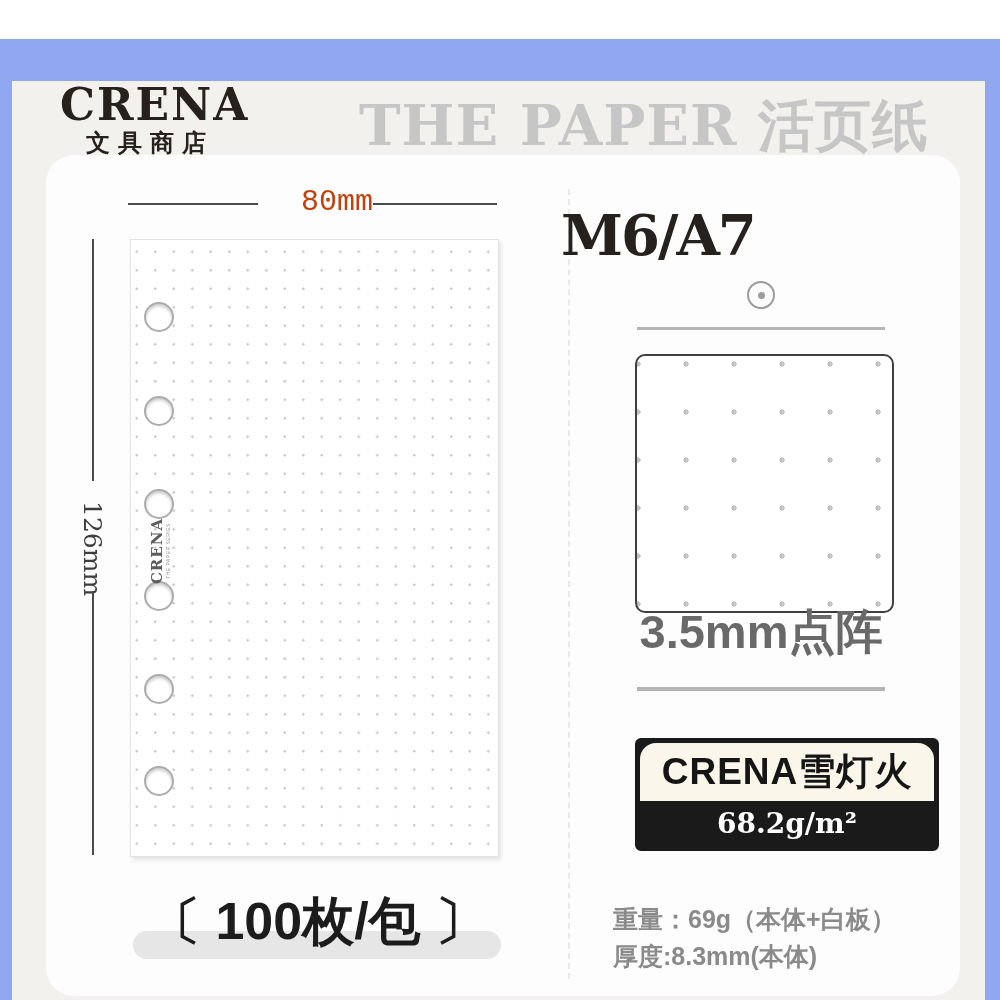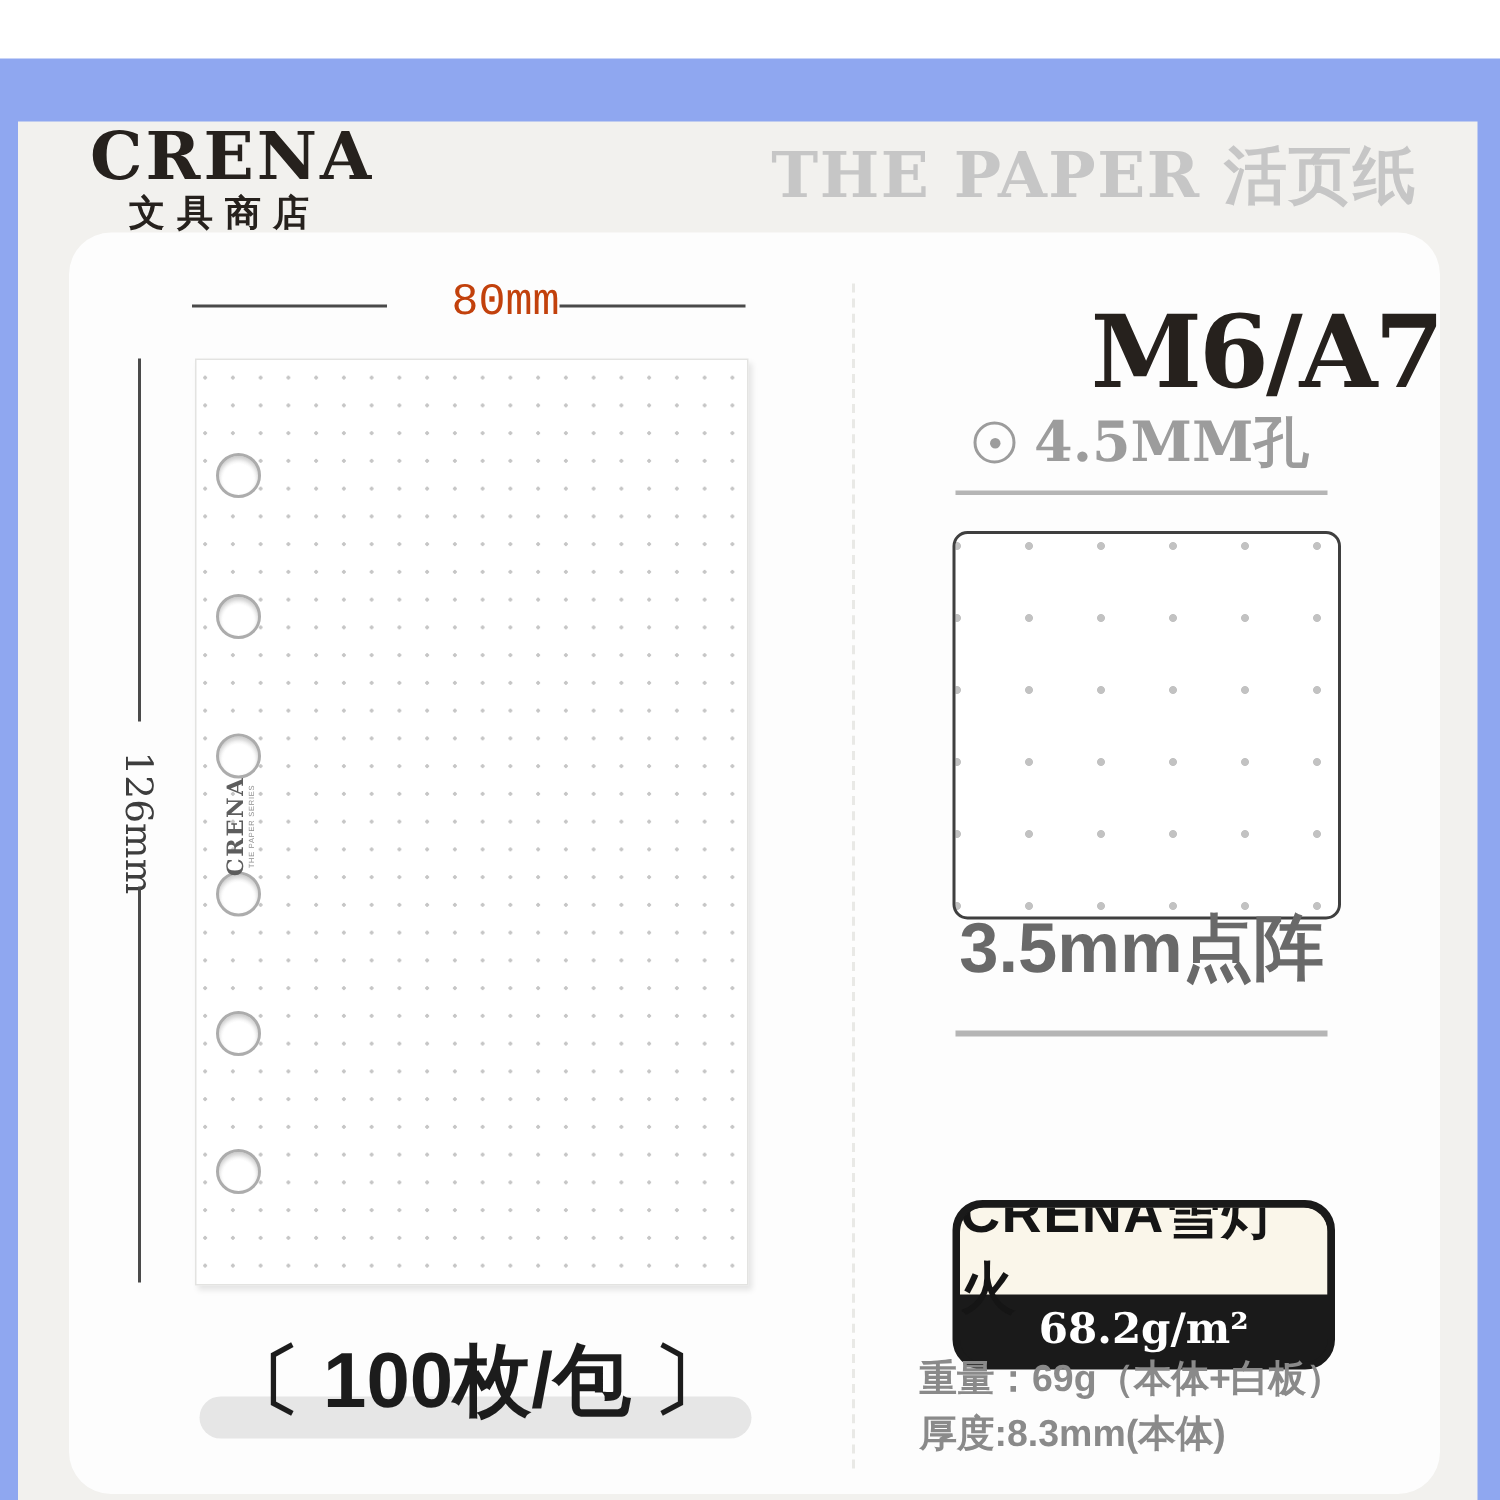--- a/index.html
+++ b/index.html
@@ -20,21 +20,21 @@
     --header-gray:#c6c6c6;
   }
   html,body{margin:0;padding:0;}
   body{font-family:"Liberation Sans", sans-serif; width:1000px; height:1000px;}
   .frame{position:relative;width:1000px;height:1000px;background:var(--frame-blue);overflow:hidden;margin-top:39px;}
   .bg{position:absolute;left:12px;top:42px;right:15px;bottom:15px;background:var(--bg-paper);}
   
   .logo{position:absolute;left:48px;top:0px;color:var(--ink-black);}
   .logo-title{font-family:"DejaVu Serif","Liberation Serif",serif;font-weight:bold;font-size:44px;letter-spacing:2px;line-height:48px;}
   .logo-sub{font-size:24px;font-weight:bold;letter-spacing:8px;margin-left:26px;line-height:28px;}
-  .series{position:absolute;right:40px;top:8px;font-family:"DejaVu Serif","Liberation Serif",serif;font-weight:bold;font-size:42px;letter-spacing:1px;color:var(--header-gray);}
+  .series{position:absolute;right:56px;top:8px;font-family:"DejaVu Serif","Liberation Serif",serif;font-weight:bold;font-size:56px;letter-spacing:1px;color:var(--header-gray);}
   
   .card{position:absolute;left:34px;top:74px;width:914px;height:841px;background:var(--card-white);border-radius:28px;}
   
   .dimh-line{position:absolute;height:2px;background:var(--dim-gray);top:48px;}
   .dimh-line.l{left:82px;width:130px;}
   .dimh-line.r{left:327px;width:124px;}
   .dimh-text{position:absolute;left:212px;top:30px;width:115px;text-align:right;font-family:Liberation Mono, monospace;font-size:30px;color:#c2410c;}
   
   .dimv-line{position:absolute;left:46px;width:2px;background:var(--dim-gray);}
   .dimv-line.t{top:84px;height:242px;}
@@ -47,33 +47,33 @@
   .hole{position:absolute;left:13px;width:26px;height:26px;border-radius:50%;border:2px solid #acacac;background:radial-gradient(circle at 50% 62%, #ffffff 52%, #e2e2e2 100%);box-shadow:inset 0 2px 3px rgba(0,0,0,0.16);}
   .watermark{position:absolute;left:-4px;top:296px;width:74px;height:30px;transform:rotate(-90deg);text-align:center;color:#5d5d5d;}
   .wm-main{font-family:"DejaVu Serif","Liberation Serif",serif;font-weight:bold;font-size:15px;letter-spacing:1px;line-height:16px;}
   .wm-sub{font-size:5px;letter-spacing:0.5px;color:#909090;line-height:6px;}
   
   .count-pill{position:absolute;left:87px;top:776px;width:368px;height:28px;border-radius:14px;background:var(--pill-gray);}
   .count-text{position:absolute;left:72px;top:736px;width:400px;text-align:center;font-size:52px;font-weight:bold;color:#1c1c1c;line-height:60px;}
   
   .vsep{position:absolute;left:522px;top:34px;height:790px;border-left:2px dashed #e9e9e6;}
   
-  .size-title{position:absolute;left:515px;top:34px;width:400px;text-align:right;font-family:"DejaVu Serif","Liberation Serif",serif;font-weight:bold;font-size:67px;line-height:92px;letter-spacing:-2px;color:var(--ink-black);}
+  .size-title{position:absolute;left:515px;top:34px;width:400px;text-align:left;font-family:"DejaVu Serif","Liberation Serif",serif;font-weight:bold;font-size:56px;line-height:92px;letter-spacing:-2px;color:var(--ink-black);}
   .hole-row{position:absolute;left:515px;top:118px;width:400px;height:44px;display:flex;align-items:center;justify-content:center;gap:12px;color:var(--gray-text);}
   .hole-icon{width:24px;height:24px;border:2px solid var(--gray-text);border-radius:50%;position:relative;flex:0 0 auto;}
   .hole-icon::after{content:"";position:absolute;left:50%;top:50%;width:7px;height:7px;margin:-3.5px 0 0 -3.5px;border-radius:50%;background:var(--gray-text);}
   .hole-label{font-family:"DejaVu Serif","Liberation Serif",serif;font-weight:bold;font-size:37px;}
   .divider1{position:absolute;left:591px;top:172px;width:248px;height:3px;background:var(--divider-gray);}
   .sample-box{position:absolute;left:589px;top:199px;width:255px;height:255px;background:#fff;border:2px solid #3f3f3f;border-radius:10px;
     background-image:radial-gradient(circle, #c2c2c2 2.4px, transparent 2.9px);
     background-size:48px 48px;background-position:25px 32px;}
   .grid-label{position:absolute;left:515px;top:446px;width:400px;text-align:center;font-size:47px;font-weight:bold;color:var(--mid-gray);}
   .divider2{position:absolute;left:591px;top:532px;width:248px;height:4px;background:var(--divider-gray);}
   .paper-heading{position:absolute;left:515px;top:560px;width:400px;text-align:center;font-size:34px;font-weight:bold;color:#1d1d1d;}
-  .badge{position:absolute;left:589px;top:645px;width:255px;height:113px;background:var(--badge-black);border:5px solid var(--badge-black);border-radius:20px;box-sizing:border-box;overflow:hidden;}
+  .badge{position:absolute;left:589px;top:583px;width:304px;height:113px;background:var(--badge-black);border:5px solid var(--badge-black);border-radius:6px;box-sizing:border-box;overflow:hidden;}
   .badge-top{height:58px;background:var(--badge-cream);border-radius:16px 16px 0 0;display:flex;align-items:center;justify-content:center;font-size:37px;font-weight:bold;color:#151515;letter-spacing:1px;}
   .badge-bottom{height:45px;display:flex;align-items:center;justify-content:center;color:#ffffff;font-family:"DejaVu Serif","Liberation Serif",serif;font-weight:bold;font-size:28px;}
   .spec-rows{position:absolute;left:567px;top:746px;width:298px;color:var(--row-gray);}
   .spec-row{display:flex;justify-content:flex-start;font-size:25px;font-weight:bold;line-height:37px;}
 </style>
 </head>
 <body>
 
 <div class="frame">
   <div class="bg">
@@ -109,21 +109,20 @@
 
       <div class="count-pill"></div>
       <div class="count-text">〔 100枚/包 〕</div>
 
       <div class="vsep"></div>
 
       <div class="size-title">M6/A7</div>
 
       <div class="hole-row">
         <span class="hole-icon"></span>
-        <span class="hole-label">4.5MM孔</span>
       </div>
 
       <div class="divider1"></div>
 
       <div class="sample-box"></div>
 
       <div class="grid-label">3.5mm点阵</div>
 
       <div class="divider2"></div>
 

